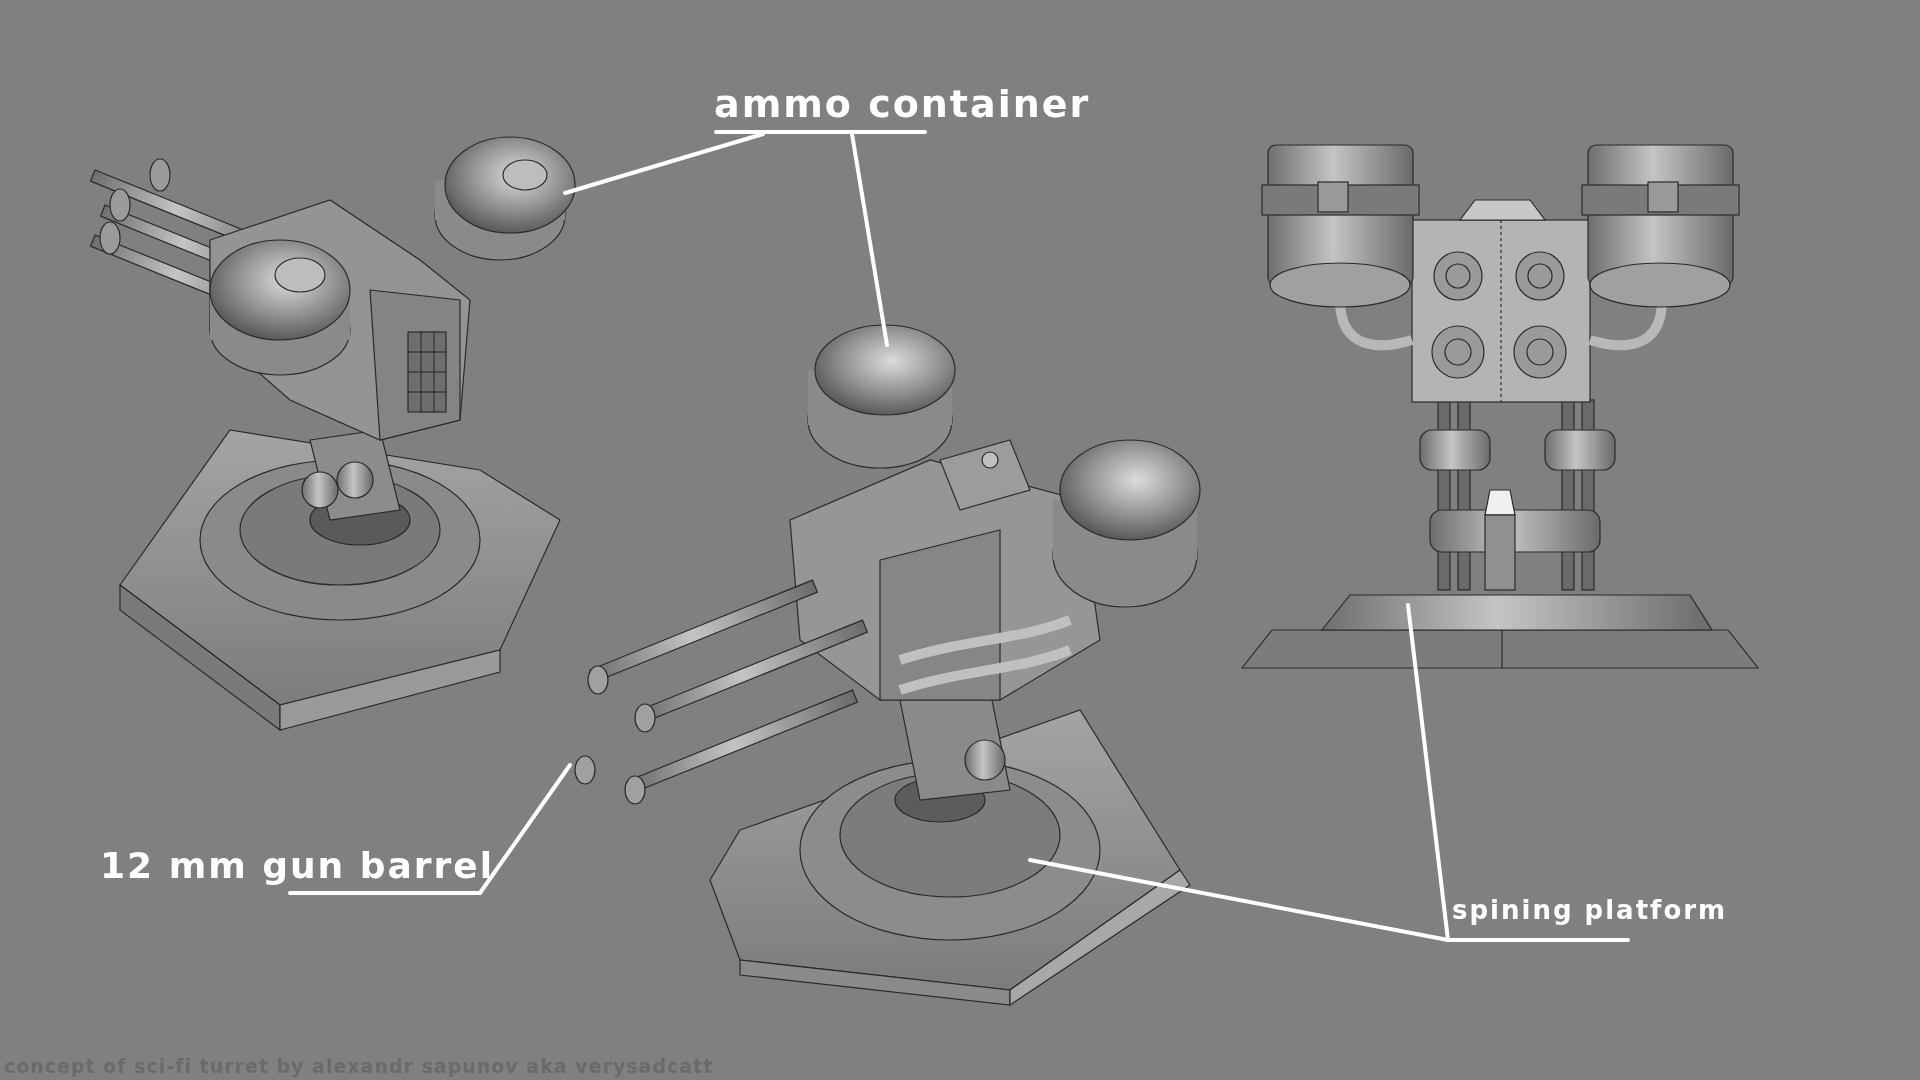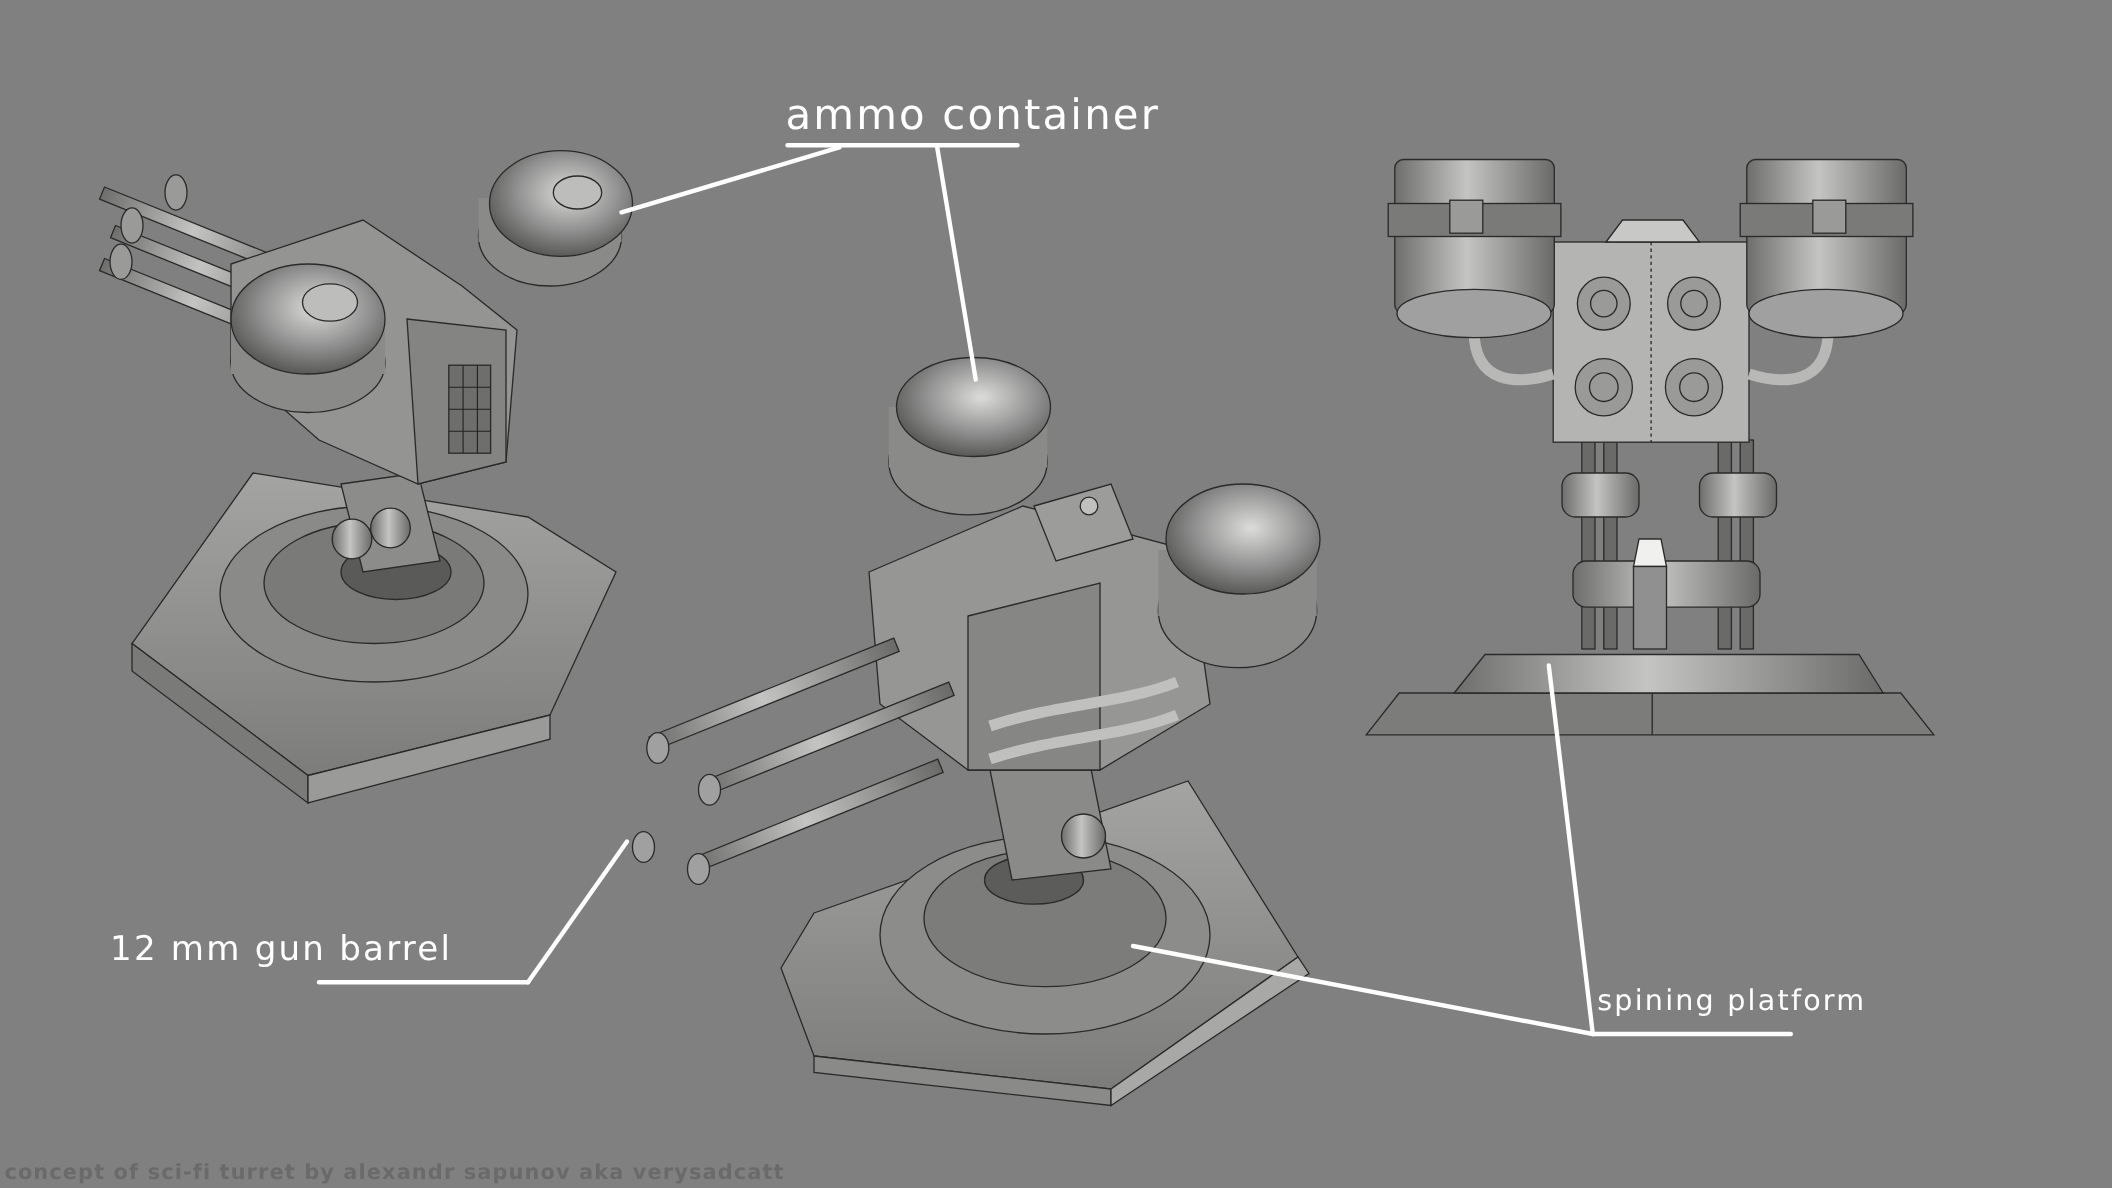--- a/index.html
+++ b/index.html
@@ -1,20 +1,20 @@
 <!DOCTYPE html>
 <html><head>
 <meta charset="utf-8">
 <style>
   html,body{margin:0;padding:0;}
   body{width:1920px;height:1080px;background:#808080;position:relative;overflow:hidden;font-family:"DejaVu Sans",sans-serif;}
   .stage{position:absolute;left:0;top:0;width:1920px;height:1080px;}
-  .label{position:absolute;color:#ffffff;font-family:"DejaVu Sans",sans-serif;font-weight:normal;letter-spacing:2px;text-transform:lowercase;white-space:nowrap;}
+  .label{position:absolute;color:#ffffff;font-family:"DejaVu Sans",sans-serif;font-weight:bold;letter-spacing:2px;text-transform:lowercase;white-space:nowrap;}
   .lbl-ammo{left:714px;top:82px;font-size:38px;}
-  .lbl-barrel{left:100px;top:845px;font-size:31px;}
+  .lbl-barrel{left:100px;top:845px;font-size:36px;}
   .lbl-platform{left:1452px;top:895px;font-size:26px;}
   .credit{position:absolute;left:4px;top:1055px;font-size:19px;color:#6a6a6a;font-weight:bold;letter-spacing:1px;text-transform:lowercase;white-space:nowrap;}
   svg{position:absolute;left:0;top:0;}
 </style>
 </head>
 <body>
 
 <div class="stage">
 
 <svg width="1920" height="1080" viewBox="0 0 1920 1080">

